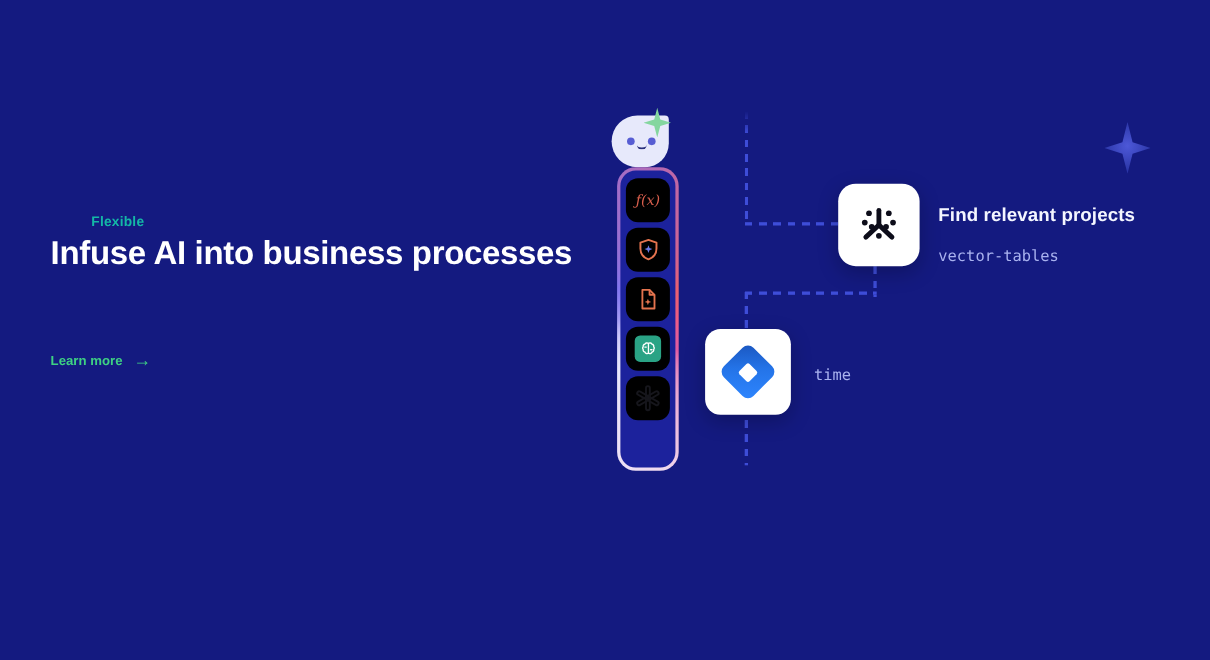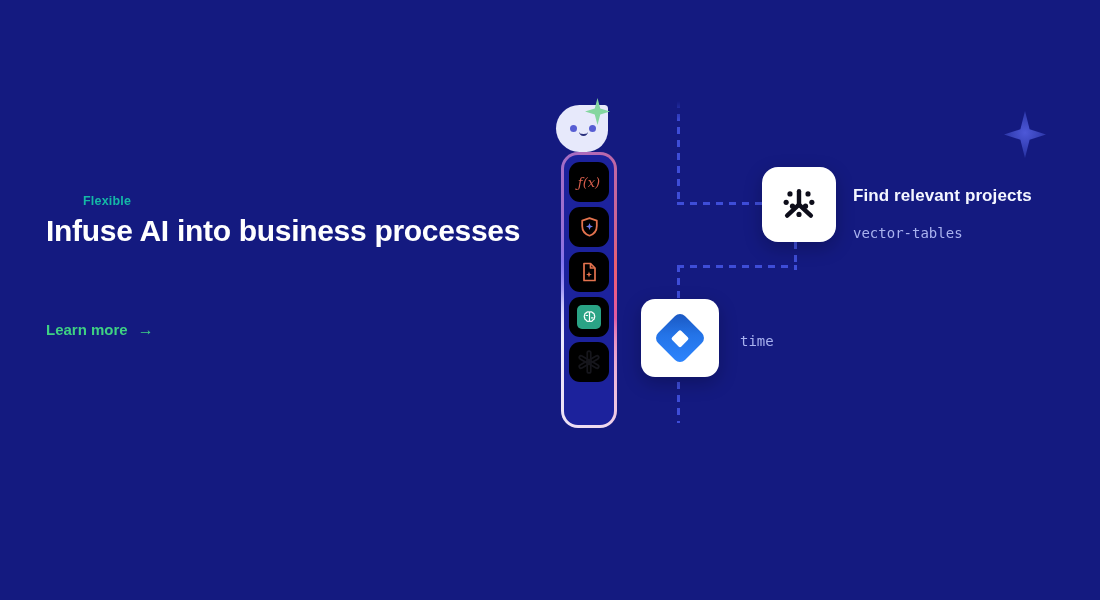--- a/index.html
+++ b/index.html
@@ -10,21 +10,21 @@
   }
   
   .eyebrow{position:absolute;left:46px;top:194px;font-size:12.5px;font-weight:600;
     color:#14b8a6;letter-spacing:.2px;margin-left:37px;}
   .title{position:absolute;left:46px;top:214px;font-size:30px;font-weight:700;
     color:#ffffff;letter-spacing:-.3px;white-space:nowrap;}
   .body-copy{position:absolute;left:46px;top:262px;font-size:14.5px;line-height:19.5px;
     color:#dde2f6;}
   .cta{position:absolute;left:46px;top:321px;display:flex;align-items:center;gap:10px;
     cursor:pointer;text-decoration:none;}
-  .cta .cta-label{font-size:15px;font-weight:700;color:#3ed183;}
+  .cta .cta-label{font-size:12px;font-weight:700;color:#3ed183;}
   .cta .cta-arrow{font-size:16px;line-height:13px;color:#3ed183;font-weight:400;}
 
   
   .dash-v{position:absolute;width:3px;z-index:1;
     background:repeating-linear-gradient(180deg,#3e4dd8 0 7px,transparent 7px 13px);}
   .dash-h{position:absolute;height:3px;z-index:1;
     background:repeating-linear-gradient(90deg,#3e4dd8 0 7px,transparent 7px 13px);}
   .v1{left:677px;top:101px;height:104px;
     -webkit-mask:linear-gradient(to bottom,transparent,#000 20%);
     mask:linear-gradient(to bottom,transparent,#000 20%);}

